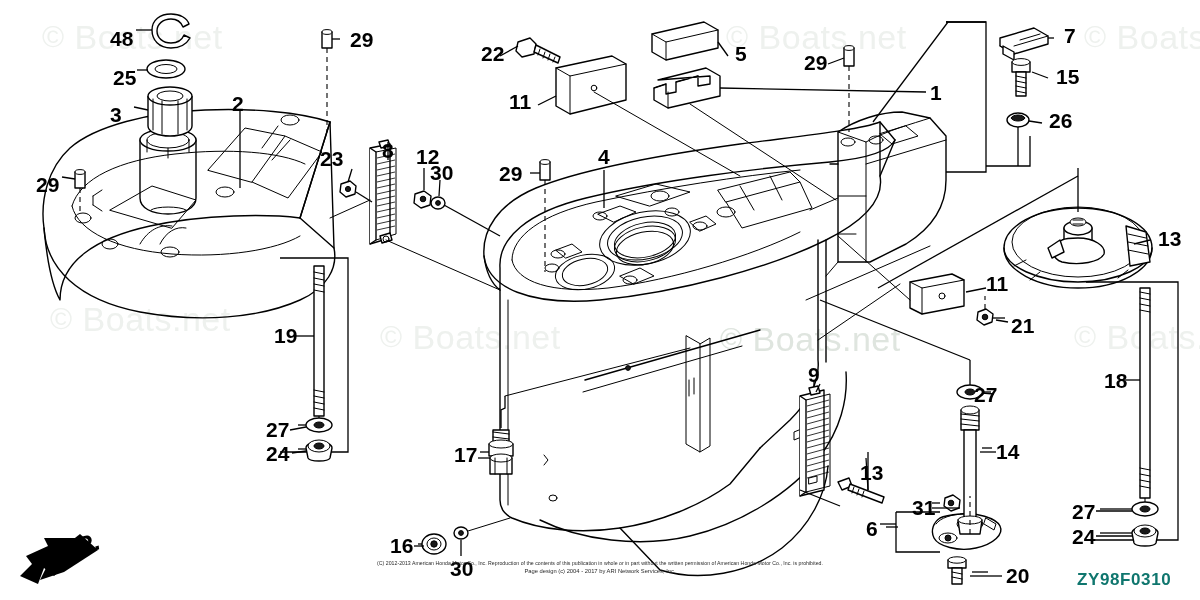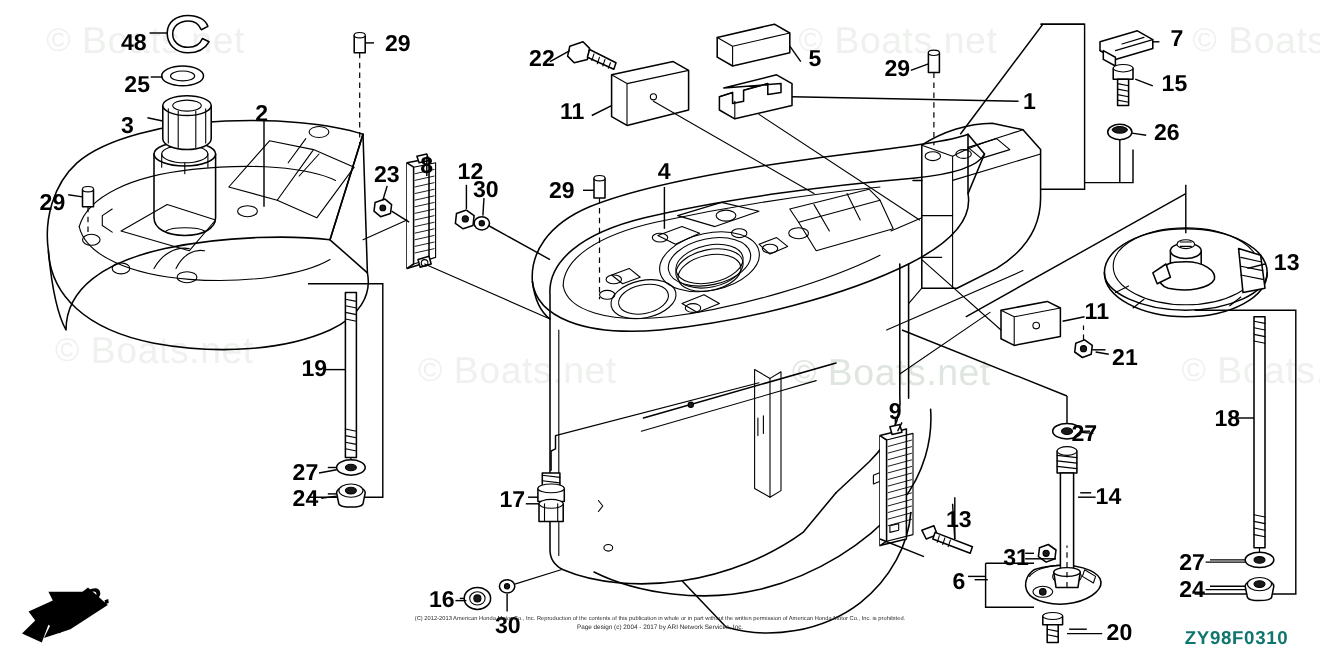--- a/index.html
+++ b/index.html
@@ -545,21 +545,21 @@
   <div class="num" style="left:350px;top:29px;">29</div>
   <div class="num" style="left:481px;top:43px;">22</div>
   <div class="num" style="left:509px;top:91px;">11</div>
   <div class="num" style="left:735px;top:43px;">5</div>
   <div class="num" style="left:930px;top:82px;">1</div>
   <div class="num" style="left:804px;top:52px;">29</div>
   <div class="num" style="left:1064px;top:25px;">7</div>
   <div class="num" style="left:1056px;top:66px;">15</div>
   <div class="num" style="left:1049px;top:110px;">26</div>
   <div class="num" style="left:382px;top:140px;">8</div>
-  <div class="num" style="left:340px;top:148px;text-align:center;">23</div>
+  <div class="num" style="left:320px;top:148px;text-align:center;">23</div>
   <div class="num" style="left:416px;top:146px;">12</div>
   <div class="num" style="left:430px;top:162px;">30</div>
   <div class="num" style="left:499px;top:163px;">29</div>
   <div class="num" style="left:598px;top:146px;">4</div>
   <div class="num" style="left:1158px;top:228px;">13</div>
   <div class="num" style="left:986px;top:273px;">11</div>
   <div class="num" style="left:1011px;top:315px;">21</div>
   <div class="num" style="left:274px;top:325px;">19</div>
   <div class="num" style="left:1104px;top:370px;">18</div>
   <div class="num" style="left:266px;top:419px;">27</div>

